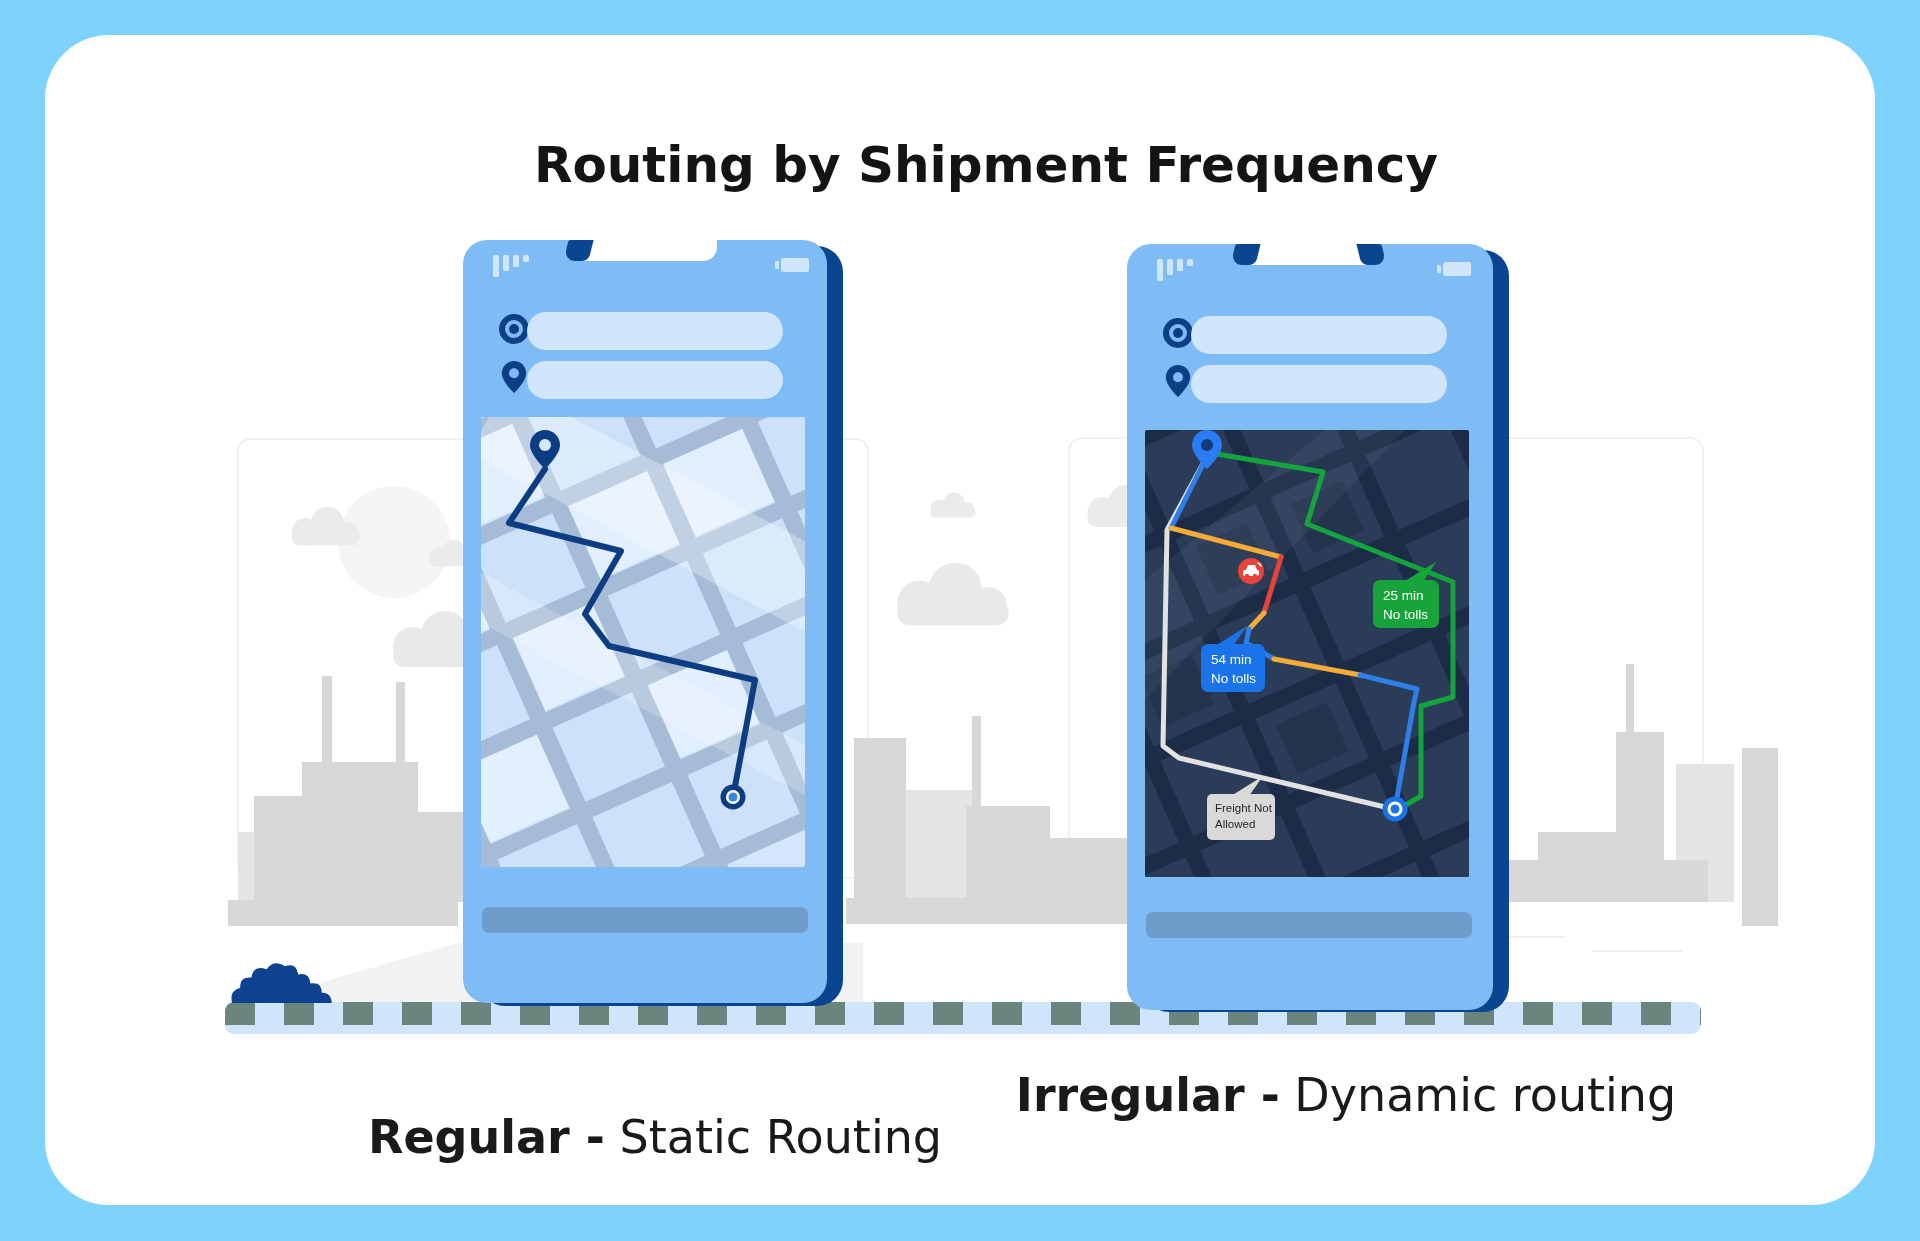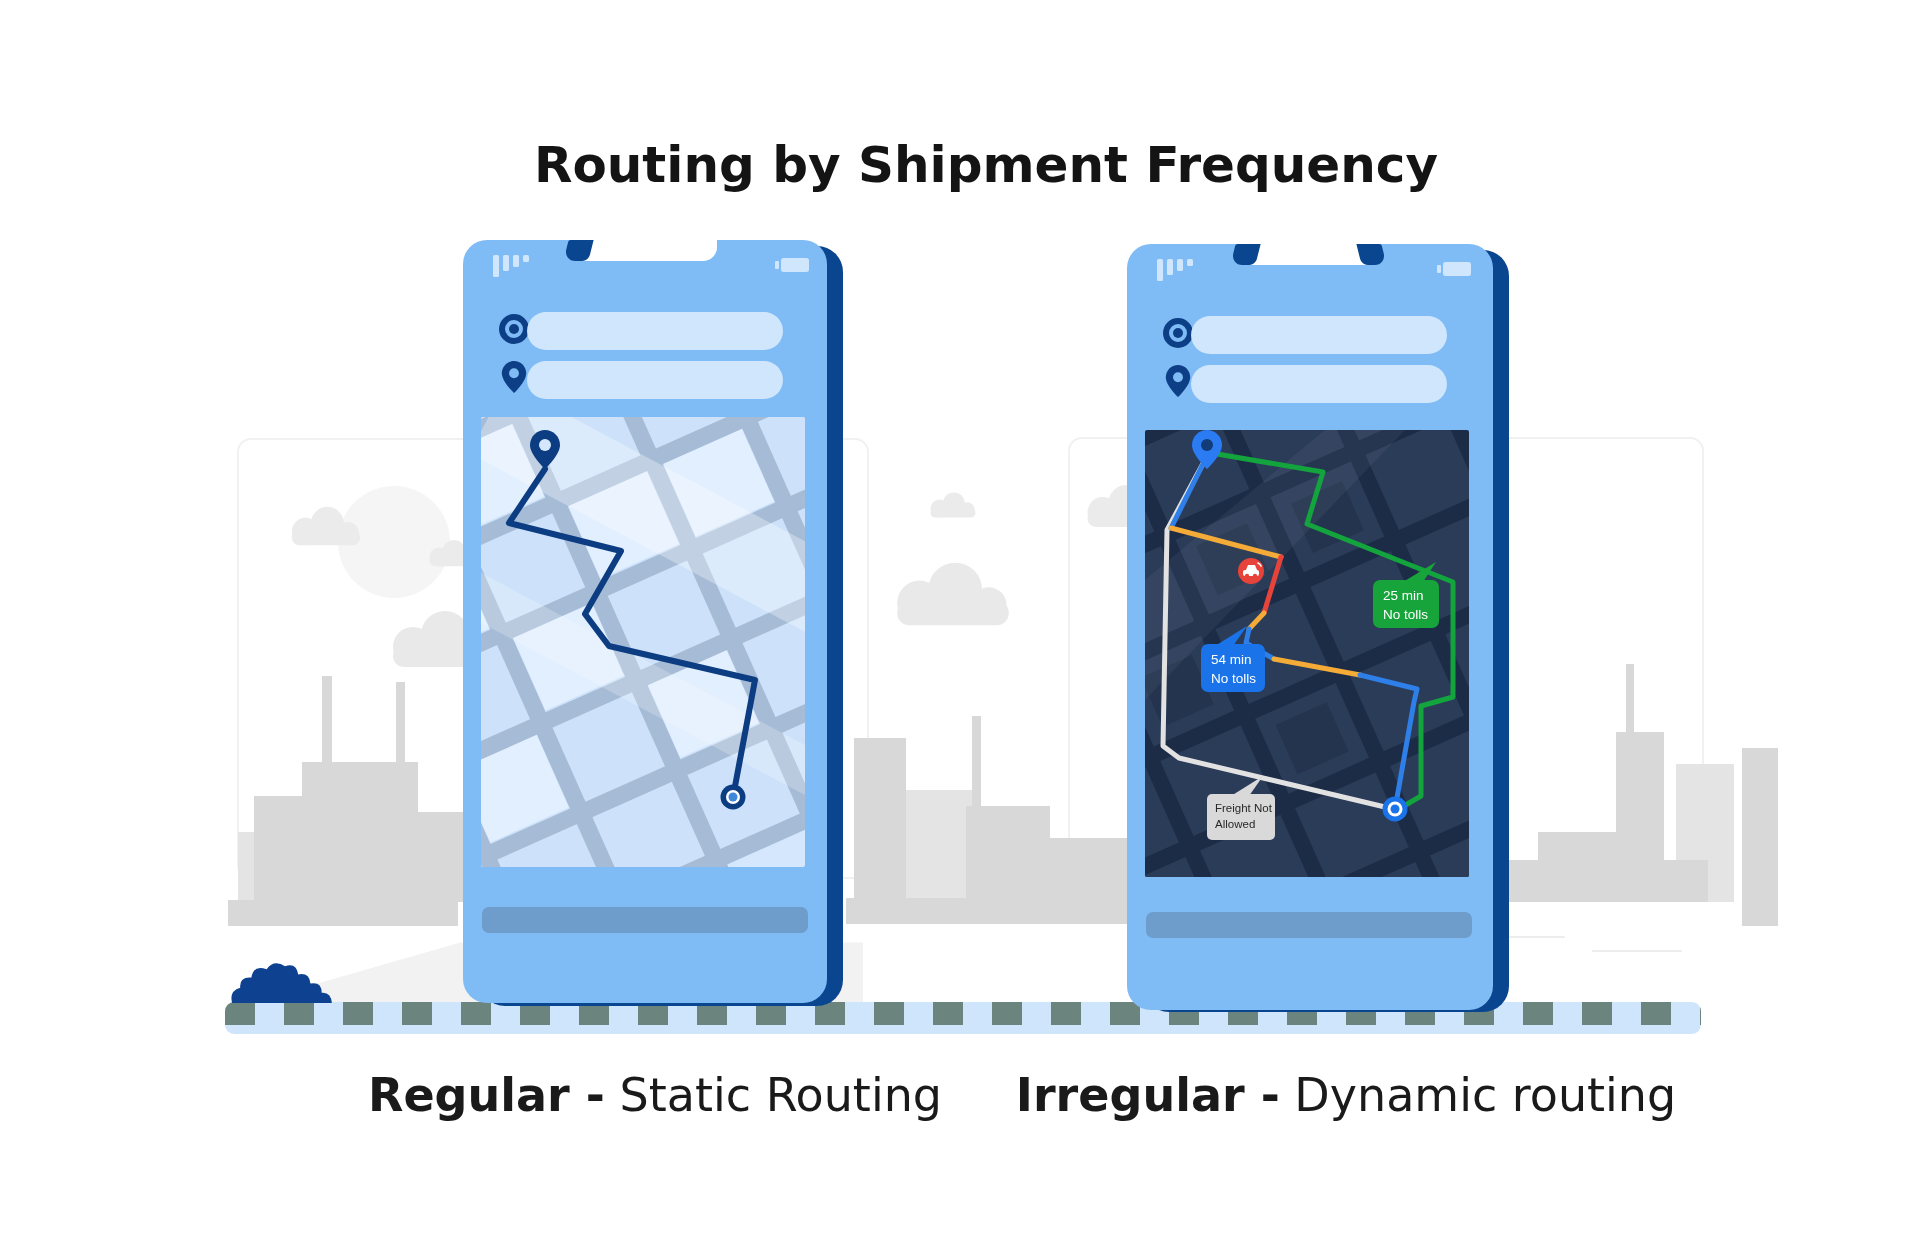--- a/index.html
+++ b/index.html
@@ -1,16 +1,16 @@
 <!DOCTYPE html>
 <html><head>
 <meta charset="utf-8">
 <style>
   html,body{margin:0;padding:0;background:#dde5f1;font-family:"DejaVu Sans","Liberation Sans",sans-serif;}
-  #canvas{position:relative;width:1920px;height:1241px;background:#ffffff;overflow:hidden;}
+  #canvas{position:relative;width:1920px;height:1241px;background:#7dd3fc;overflow:hidden;}
   .card{position:absolute;left:45px;top:35px;width:1830px;height:1170px;background:#ffffff;border-radius:64px;}
   .page-title{position:absolute;left:0;right:0;top:136px;text-align:center;transform:translateX(26px);
     font-size:50px;font-weight:800;color:#141414;letter-spacing:0;}
   
   .ghost-card{position:absolute;background:#ffffff;border:2px solid #f1f1f1;border-radius:14px;}
   .ghost-left{left:237px;top:438px;width:628px;height:437px;}
   .ghost-right{left:1068px;top:437px;width:632px;height:438px;}
   .soft-circle{position:absolute;left:338px;top:486px;width:112px;height:112px;border-radius:50%;background:#f5f5f5;}
   .cloud{position:absolute;}
   .cloud svg{display:block;width:100%;height:100%;}
@@ -367,19 +367,19 @@
           <polygon points="104,366 118,346 86,366" fill="#d9d9d9"></polygon>
           <rect x="62" y="364" width="68" height="46" rx="5" fill="#d9d9d9"></rect>
           <text x="70" y="382" font-size="11.5" fill="#282828">Freight Not</text>
           <text x="70" y="398" font-size="11.5" fill="#282828">Allowed</text>
         </g>
       </svg>
     </div>
     <div class="home-bar" style="bottom:72px;"></div>
   </div>
 
-  <div class="caption" style="left:655px;">
+  <div class="caption" style="left:655px;margin-top:42px;">
     <b>Regular -</b><span> Static Routing</span>
   </div>
   <div class="caption" style="left:1318px;margin-left:28px;">
     <b>Irregular -</b><span> Dynamic routing</span>
   </div>
 </div>
 
 </body></html>

